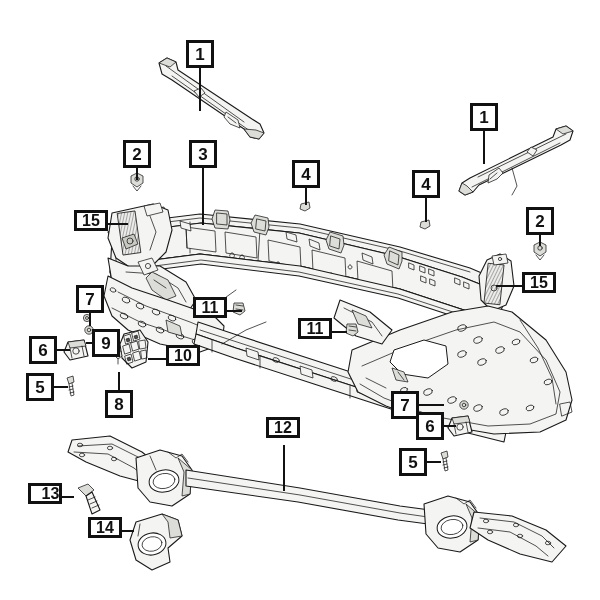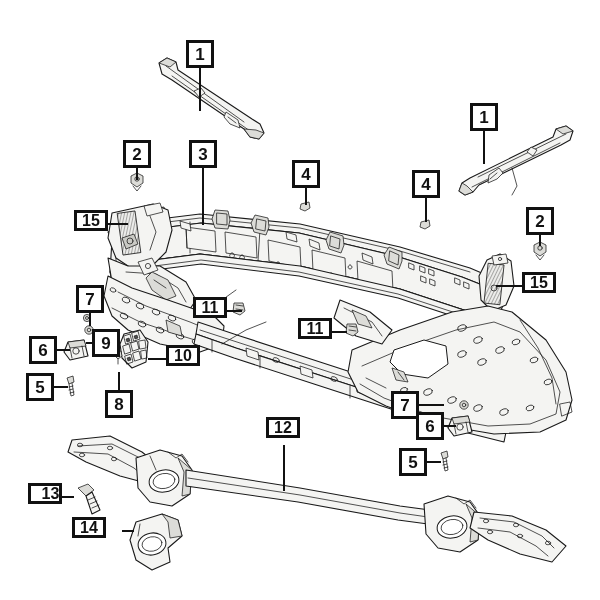--- a/index.html
+++ b/index.html
@@ -441,16 +441,16 @@
       <div class="callout w1" style="left: 29px; top: 336px;">6</div>
       <div class="callout w1" style="left: 92px; top: 329px;">9</div>
       <div class="callout w2" style="left: 166px; top: 345px;">10</div>
       <div class="callout w1" style="left: 26px; top: 373px;">5</div>
       <div class="callout w1" style="left: 105px; top: 390px;">8</div>
       <div class="callout w1" style="left: 391px; top: 391px;">7</div>
       <div class="callout w1" style="left: 416px; top: 412px;">6</div>
       <div class="callout w2" style="left: 266px; top: 417px;">12</div>
       <div class="callout w1" style="left: 399px; top: 448px;">5</div>
       <div class="callout w2" style="left: 28px; top: 483px; padding-left: 11px;">13</div>
-      <div class="callout w2" style="left: 72px; top: 517px;">14</div>
+      <div class="callout w2" style="left: 88px; top: 517px;">14</div>
     </div>
 
 </div>
 
 </body></html>

